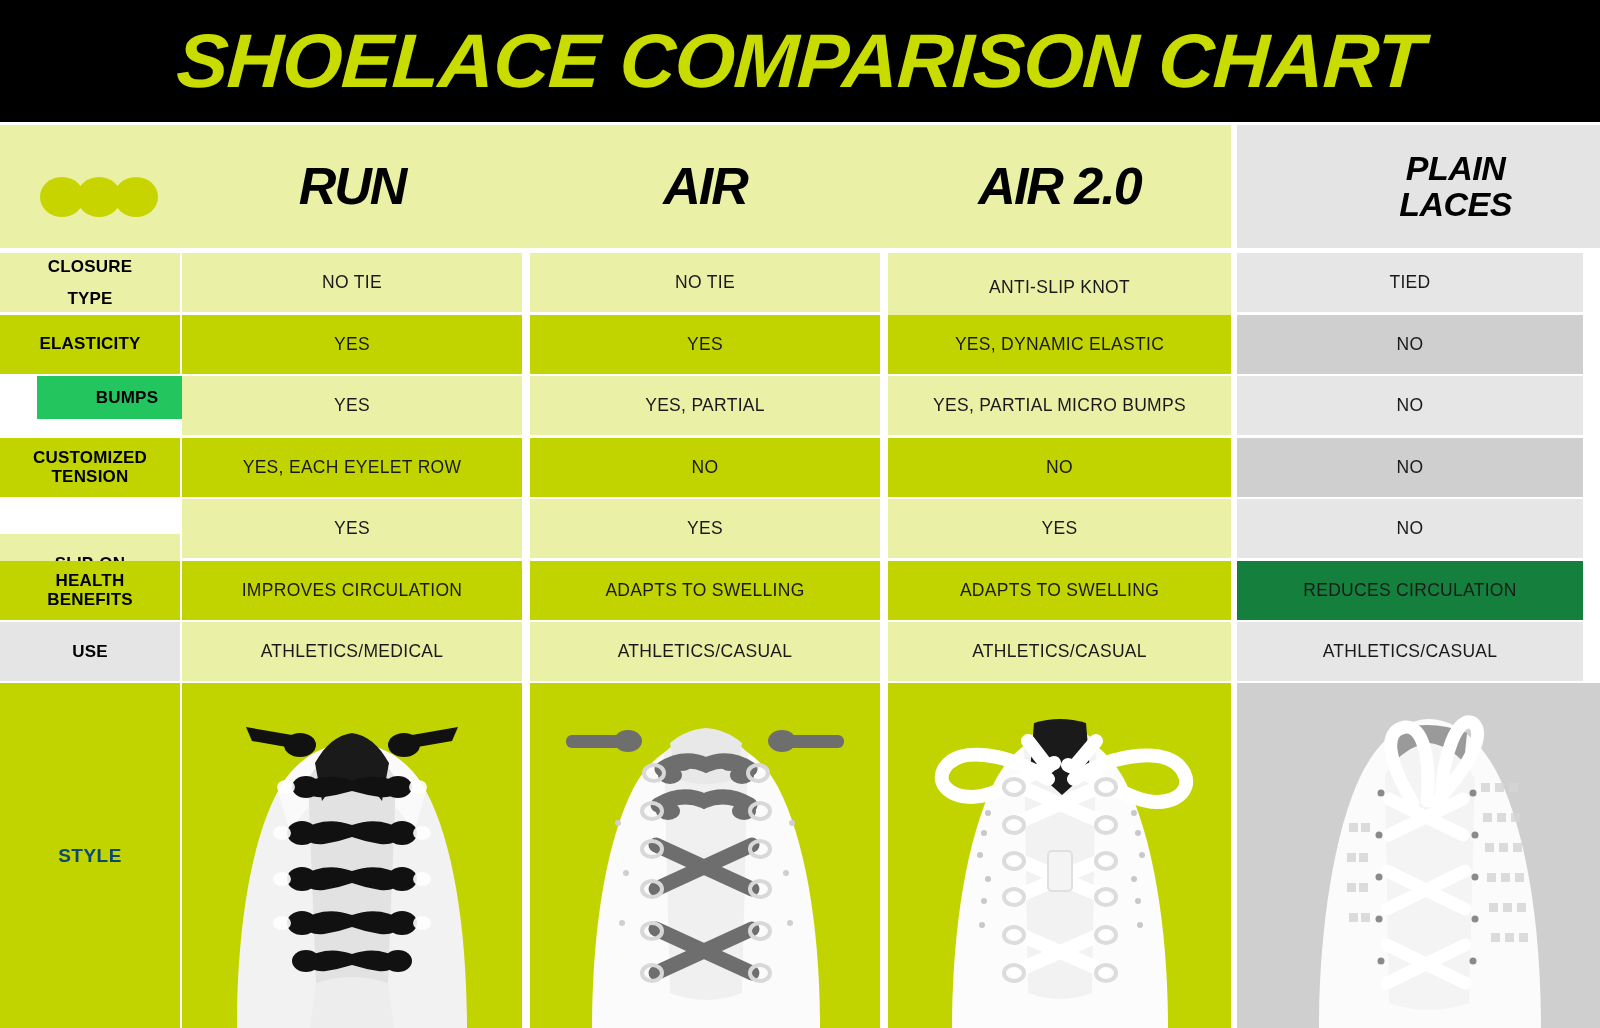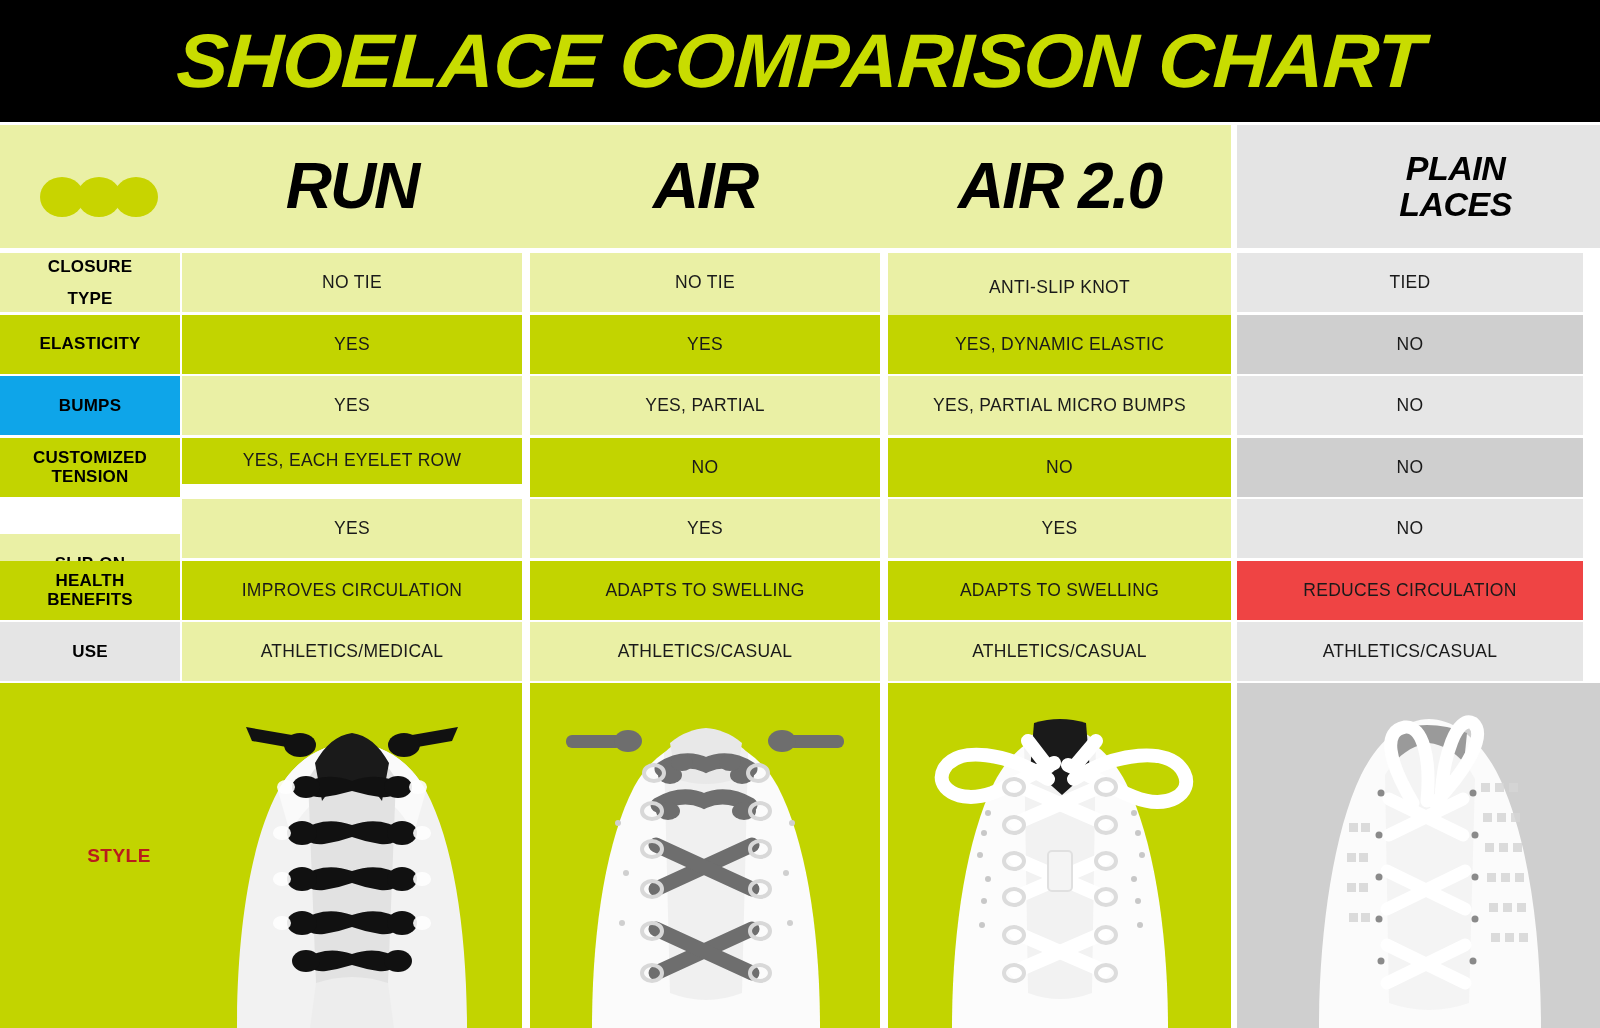--- a/index.html
+++ b/index.html
@@ -78,21 +78,21 @@
     display: flex;
     align-items: center;
     justify-content: center;
     font-weight: 700;
     font-style: italic;
     color: #000000;
     letter-spacing: -2px;
     line-height: 0.92;
     text-align: center;
   }
-  .hdr-label.big { font-size: 64px; }
+  .hdr-label.big { font-size: 52px; }
   .hdr-label.small { font-size: 34px; letter-spacing: -0.5px; line-height: 1.05; }
   .hdr-run   { left: 182px; width: 340px; }
   .hdr-air   { left: 530px; width: 350px; }
   .hdr-air2  { left: 888px; width: 343px; }
   .hdr-plain { left: 1237px; width: 437px; }
 
   
   .rowlabel {
     position: absolute;
     left: 0; width: 180px;
@@ -127,22 +127,21 @@
     position: absolute;
     left: 0; top: 561px;
     width: 180px; height: 345px;
     background: #c2d400;
     display: flex;
     align-items: center;
     justify-content: center;
     font-weight: 700;
     font-size: 19px;
     letter-spacing: 0.5px;
-    color: #b91c1c;
-    padding-left: 29px;
+    color: #0c4a6e;
   }
   .style-cell {
     position: absolute;
     top: 561px; height: 345px;
     overflow: hidden;
   }
   .style-cell.green { background: #c2d400; }
   .style-cell.gray  { background: #cfcfcf; }
   .s-run   { left: 182px; width: 340px; }
   .s-air   { left: 530px; width: 350px; }
@@ -188,50 +187,50 @@
       <div class="datacell c-air" style="top: 131px; height: 59px; background: rgb(234, 240, 165);">NO TIE</div>
       <div class="datacell c-air2" style="top: 131px; height: 68px; background: rgb(234, 240, 165);">ANTI-SLIP KNOT</div>
       <div class="datacell c-plain" style="top: 131px; height: 59px; background: rgb(230, 230, 230);">TIED</div>
       <div class="rowlabel" style="top: 192.5px; height: 59px; background: rgb(194, 212, 0);">
         <div>ELASTICITY</div>
       </div>
       <div class="datacell c-run" style="top: 192.5px; height: 59px; background: rgb(194, 212, 0);">YES</div>
       <div class="datacell c-air" style="top: 192.5px; height: 59px; background: rgb(194, 212, 0);">YES</div>
       <div class="datacell c-air2" style="top: 192.5px; height: 59px; background: rgb(194, 212, 0);">YES, DYNAMIC ELASTIC</div>
       <div class="datacell c-plain" style="top: 192.5px; height: 59px; background: rgb(207, 207, 207);">NO</div>
-      <div class="rowlabel" style="top: 254px; height: 59px; background: #0ea5e9;">
+      <div class="rowlabel" style="top: 254px; height: 43px; background: #22c55e; margin-left: 37px;">
         <div>BUMPS</div>
       </div>
       <div class="datacell c-run" style="top: 254px; height: 59px; background: rgb(234, 240, 165);">YES</div>
       <div class="datacell c-air" style="top: 254px; height: 59px; background: rgb(234, 240, 165);">YES, PARTIAL</div>
       <div class="datacell c-air2" style="top: 254px; height: 59px; background: rgb(234, 240, 165);">YES, PARTIAL MICRO BUMPS</div>
       <div class="datacell c-plain" style="top: 254px; height: 59px; background: rgb(230, 230, 230);">NO</div>
       <div class="rowlabel" style="top: 315.5px; height: 59px; background: rgb(194, 212, 0); flex-direction: column;">
         <div>CUSTOMIZED</div>
         <div>TENSION</div>
       </div>
-      <div class="datacell c-run" style="top: 315.5px; height: 46px; background: rgb(194, 212, 0);">YES, EACH EYELET ROW</div>
+      <div class="datacell c-run" style="top: 315.5px; height: 59px; background: rgb(194, 212, 0);">YES, EACH EYELET ROW</div>
       <div class="datacell c-air" style="top: 315.5px; height: 59px; background: rgb(194, 212, 0);">NO</div>
       <div class="datacell c-air2" style="top: 315.5px; height: 59px; background: rgb(194, 212, 0);">NO</div>
       <div class="datacell c-plain" style="top: 315.5px; height: 59px; background: rgb(207, 207, 207);">NO</div>
       <div class="rowlabel" style="top: 377px; height: 59px; background: rgb(234, 240, 165); margin-top: 35px;">
         <div>SLIP-ON</div>
       </div>
       <div class="datacell c-run" style="top: 377px; height: 59px; background: rgb(234, 240, 165);">YES</div>
       <div class="datacell c-air" style="top: 377px; height: 59px; background: rgb(234, 240, 165);">YES</div>
       <div class="datacell c-air2" style="top: 377px; height: 59px; background: rgb(234, 240, 165);">YES</div>
       <div class="datacell c-plain" style="top: 377px; height: 59px; background: rgb(230, 230, 230);">NO</div>
       <div class="rowlabel" style="top: 438.5px; height: 59px; background: rgb(194, 212, 0); flex-direction: column;">
         <div>HEALTH</div>
         <div>BENEFITS</div>
       </div>
       <div class="datacell c-run" style="top: 438.5px; height: 59px; background: rgb(194, 212, 0);">IMPROVES CIRCULATION</div>
       <div class="datacell c-air" style="top: 438.5px; height: 59px; background: rgb(194, 212, 0);">ADAPTS TO SWELLING</div>
       <div class="datacell c-air2" style="top: 438.5px; height: 59px; background: rgb(194, 212, 0);">ADAPTS TO SWELLING</div>
-      <div class="datacell c-plain" style="top: 438.5px; height: 59px; background: #ef4444;">REDUCES CIRCULATION</div>
+      <div class="datacell c-plain" style="top: 438.5px; height: 59px; background: #15803d;">REDUCES CIRCULATION</div>
       <div class="rowlabel" style="top: 500px; height: 59px; background: #e5e5e5;">
         <div>USE</div>
       </div>
       <div class="datacell c-run" style="top: 500px; height: 59px; background: rgb(234, 240, 165);">ATHLETICS/MEDICAL</div>
       <div class="datacell c-air" style="top: 500px; height: 59px; background: rgb(234, 240, 165);">ATHLETICS/CASUAL</div>
       <div class="datacell c-air2" style="top: 500px; height: 59px; background: rgb(234, 240, 165);">ATHLETICS/CASUAL</div>
       <div class="datacell c-plain" style="top: 500px; height: 59px; background: rgb(230, 230, 230);">ATHLETICS/CASUAL</div>
     </div>
 
   <div class="style-label">STYLE</div>

